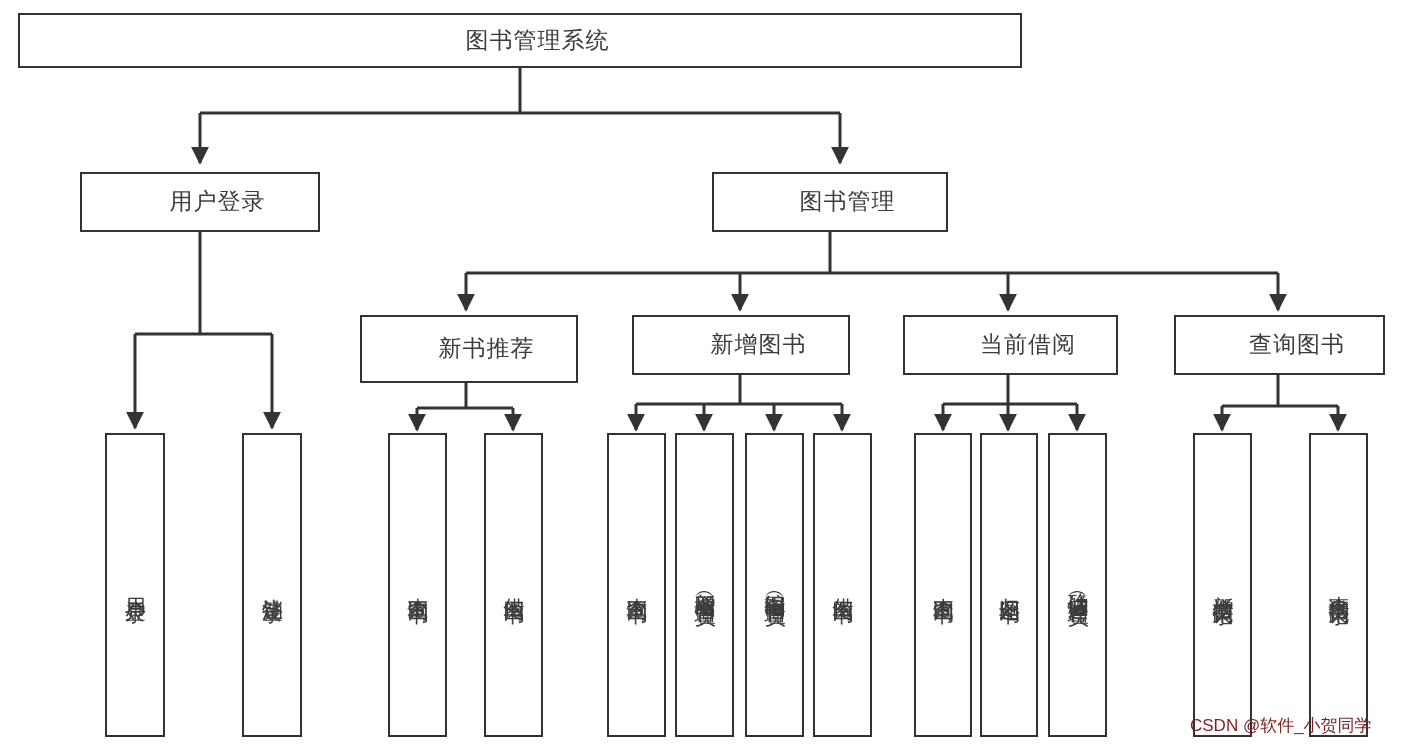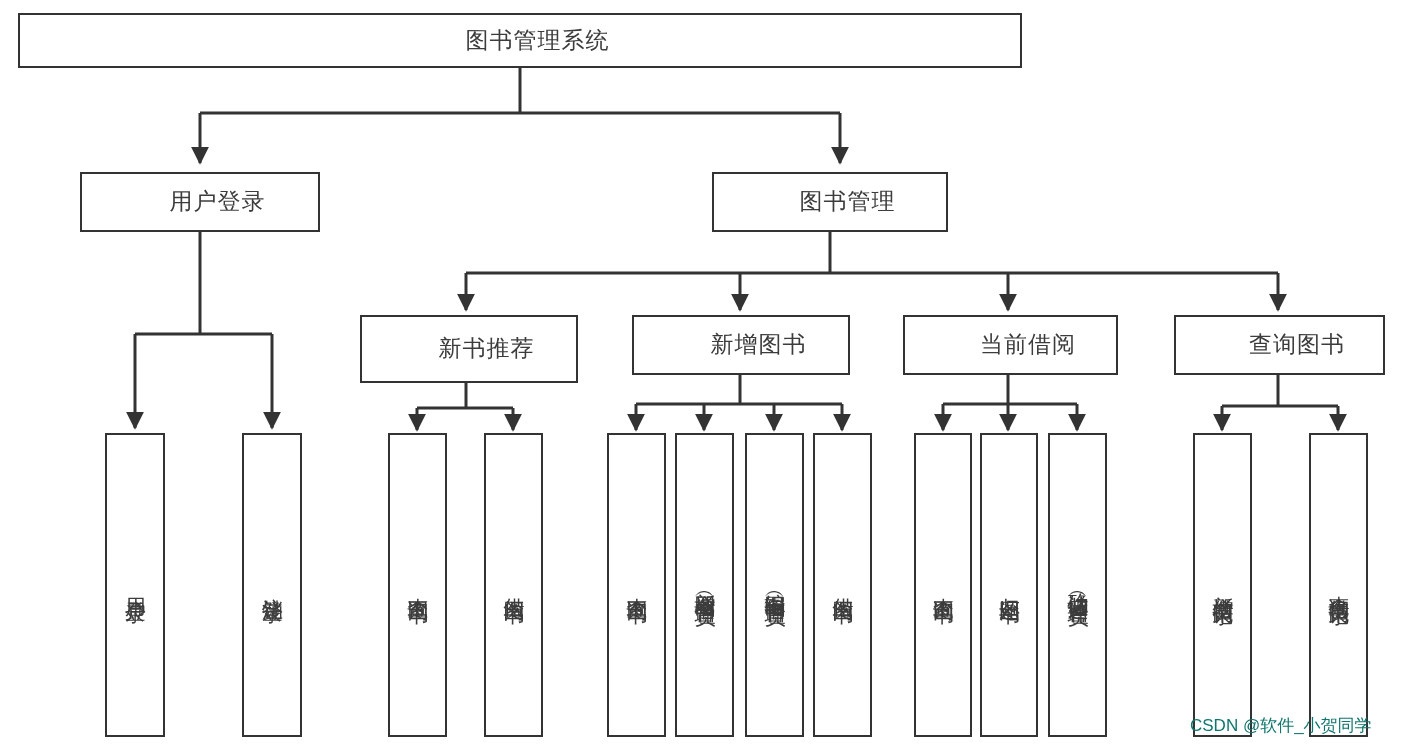--- a/index.html
+++ b/index.html
@@ -56,21 +56,21 @@
     writing-mode: vertical-rl;
     text-orientation: upright;
     display: block;
     max-height: 100%;
   }
   .watermark {
     position: absolute;
     left: 1190px;
     top: 714px;
     font-size: 17px;
-    color: #0f766e;
+    color: #7f1d1d;
     white-space: nowrap;
     z-index: 3;
   }
 </style>
 </head>
 <body>
 
 <div id="canvas">
 
   <svg id="connectors" viewBox="0 0 1405 747" xmlns="http://www.w3.org/2000/svg">

